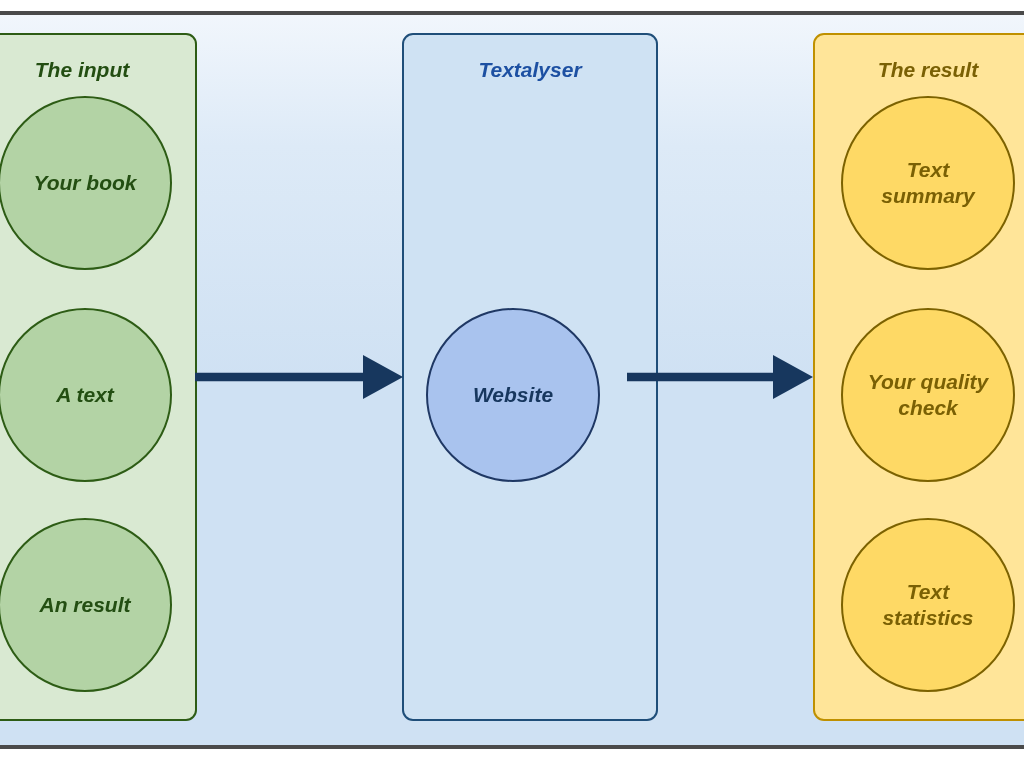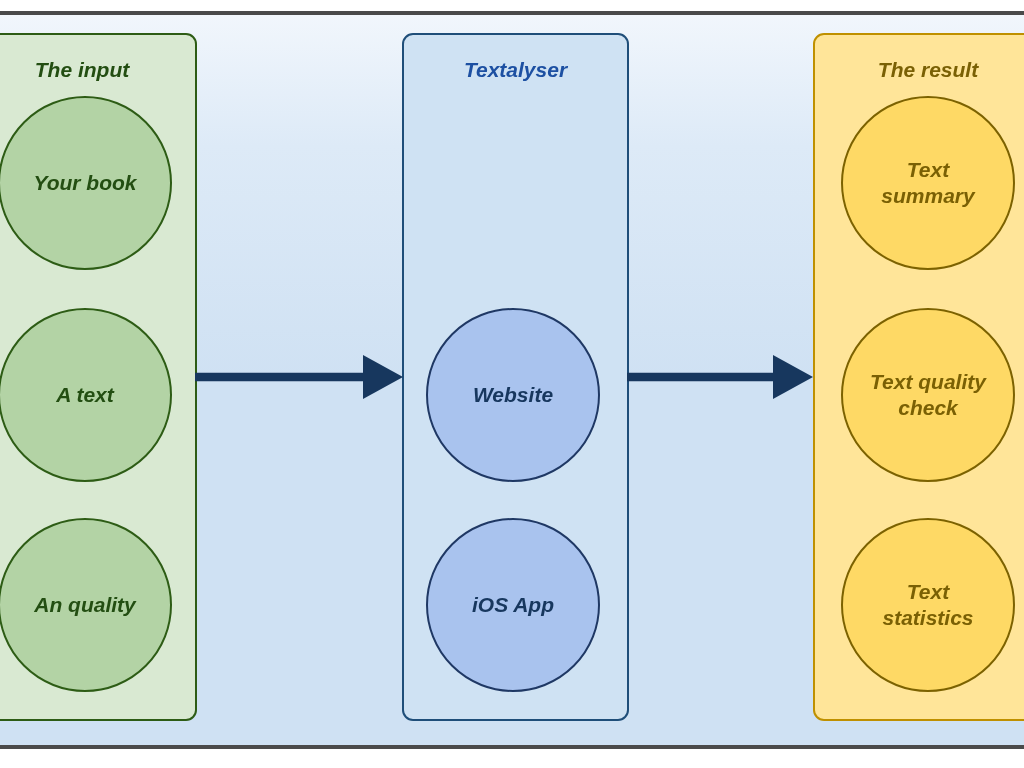--- a/index.html
+++ b/index.html
@@ -36,21 +36,21 @@
     box-sizing: border-box;
   }
   .panel.green {
     left: -33px;
     width: 230px;
     background: var(--green_panel_bg);
     border-color: var(--green_panel_border);
   }
   .panel.blue {
     left: 402px;
-    width: 227px;
+    width: 256px;
     background: var(--blue_panel_bg);
     border-color: var(--blue_panel_border);
   }
   .panel.gold {
     left: 813px;
     width: 230px;
     background: var(--gold_panel_bg);
     border-color: var(--gold_panel_border);
   }
   .panel-title {
@@ -120,42 +120,39 @@
 
   <div class="panel green">
     <div class="panel-title">The input</div>
     <div class="node r1">
       <span>Your book</span>
     </div>
     <div class="node r2">
       <span>A text</span>
     </div>
     <div class="node r3">
-      <span>An quality</span>
+      <span>An result</span>
     </div>
   </div>
 
   <div class="panel blue">
     <div class="panel-title">Textalyser</div>
     <div class="node r2">
       <span>Website</span>
-    </div>
-    <div class="node r3">
-      <span>iOS App</span>
     </div>
   </div>
 
   <div class="panel gold">
     <div class="panel-title">The result</div>
     <div class="node r1">
       <span>Text
 summary</span>
     </div>
     <div class="node r2">
-      <span>Text quality
+      <span>Your quality
 check</span>
     </div>
     <div class="node r3">
       <span>Text
 statistics</span>
     </div>
   </div>
 
   <svg class="arrow-svg a1" viewBox="0 0 212 48">
     <line x1="0" y1="24" x2="172" y2="24"></line>

